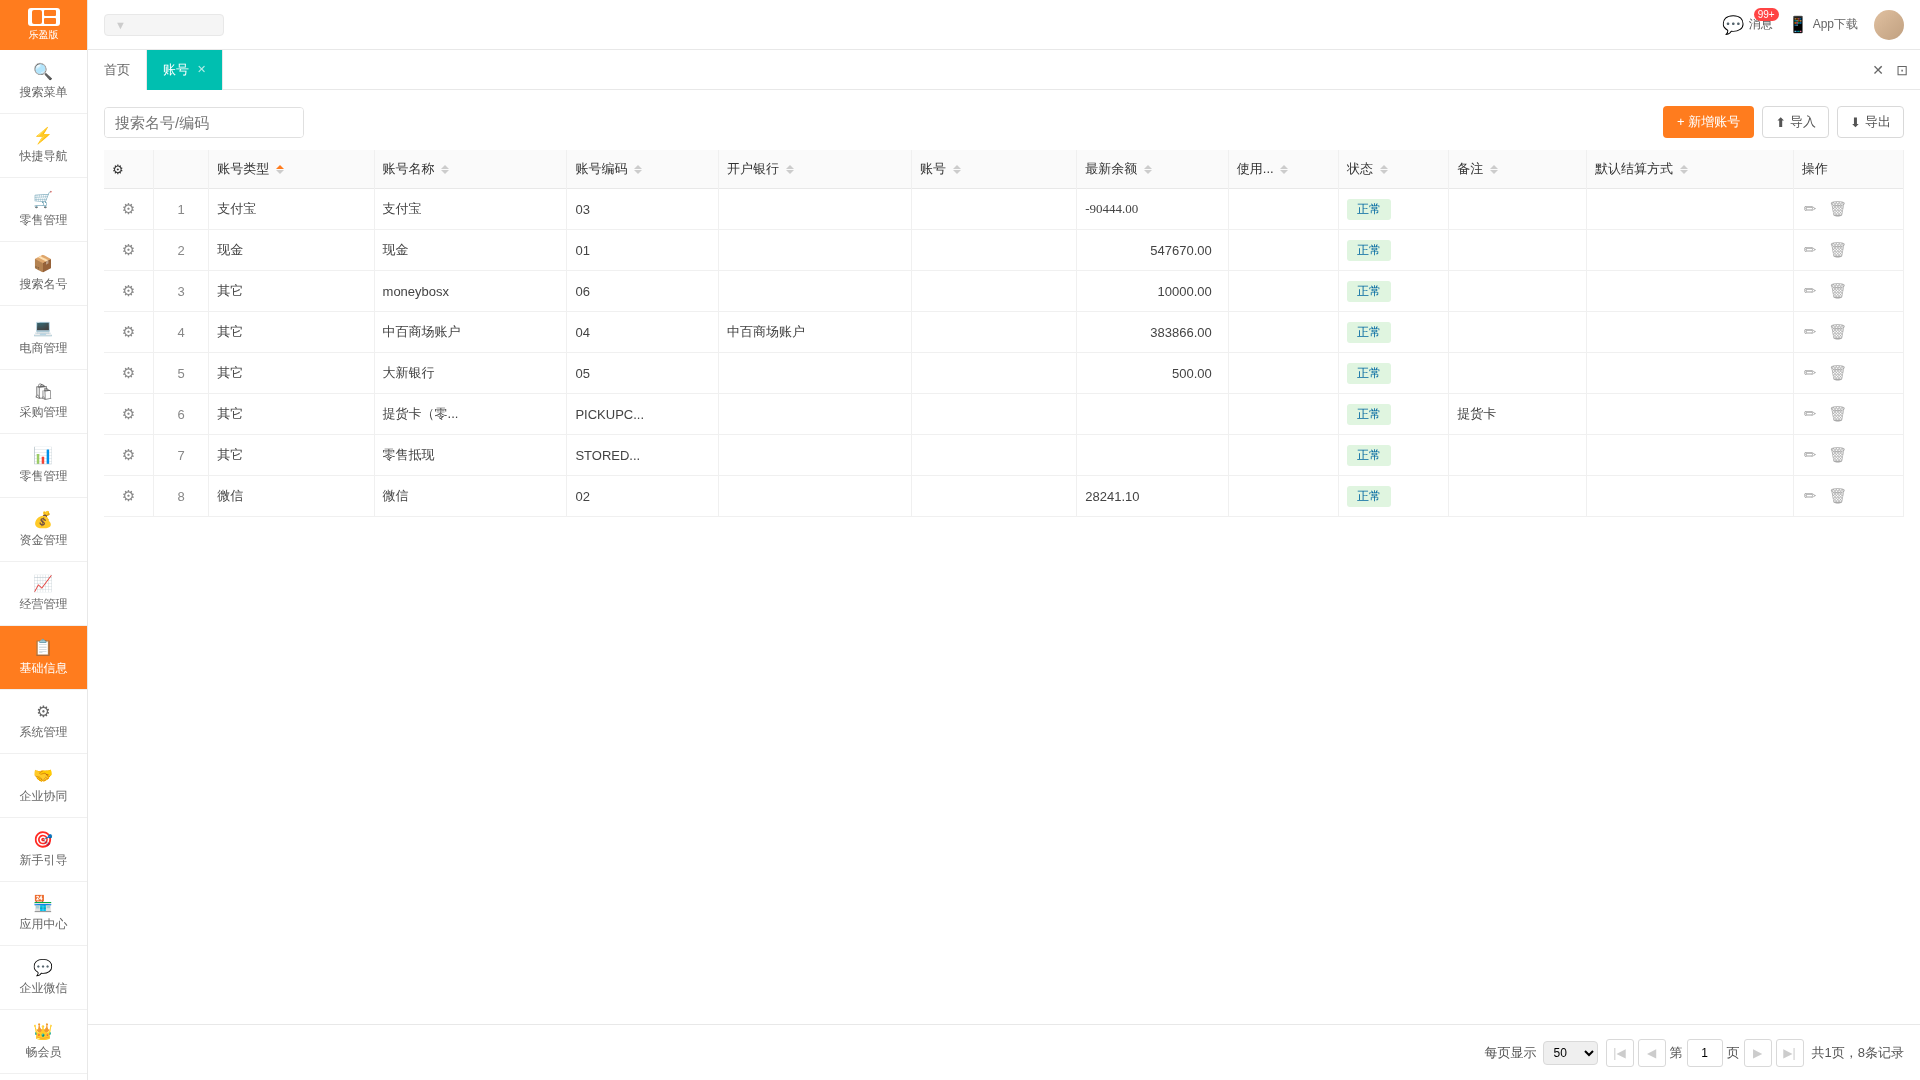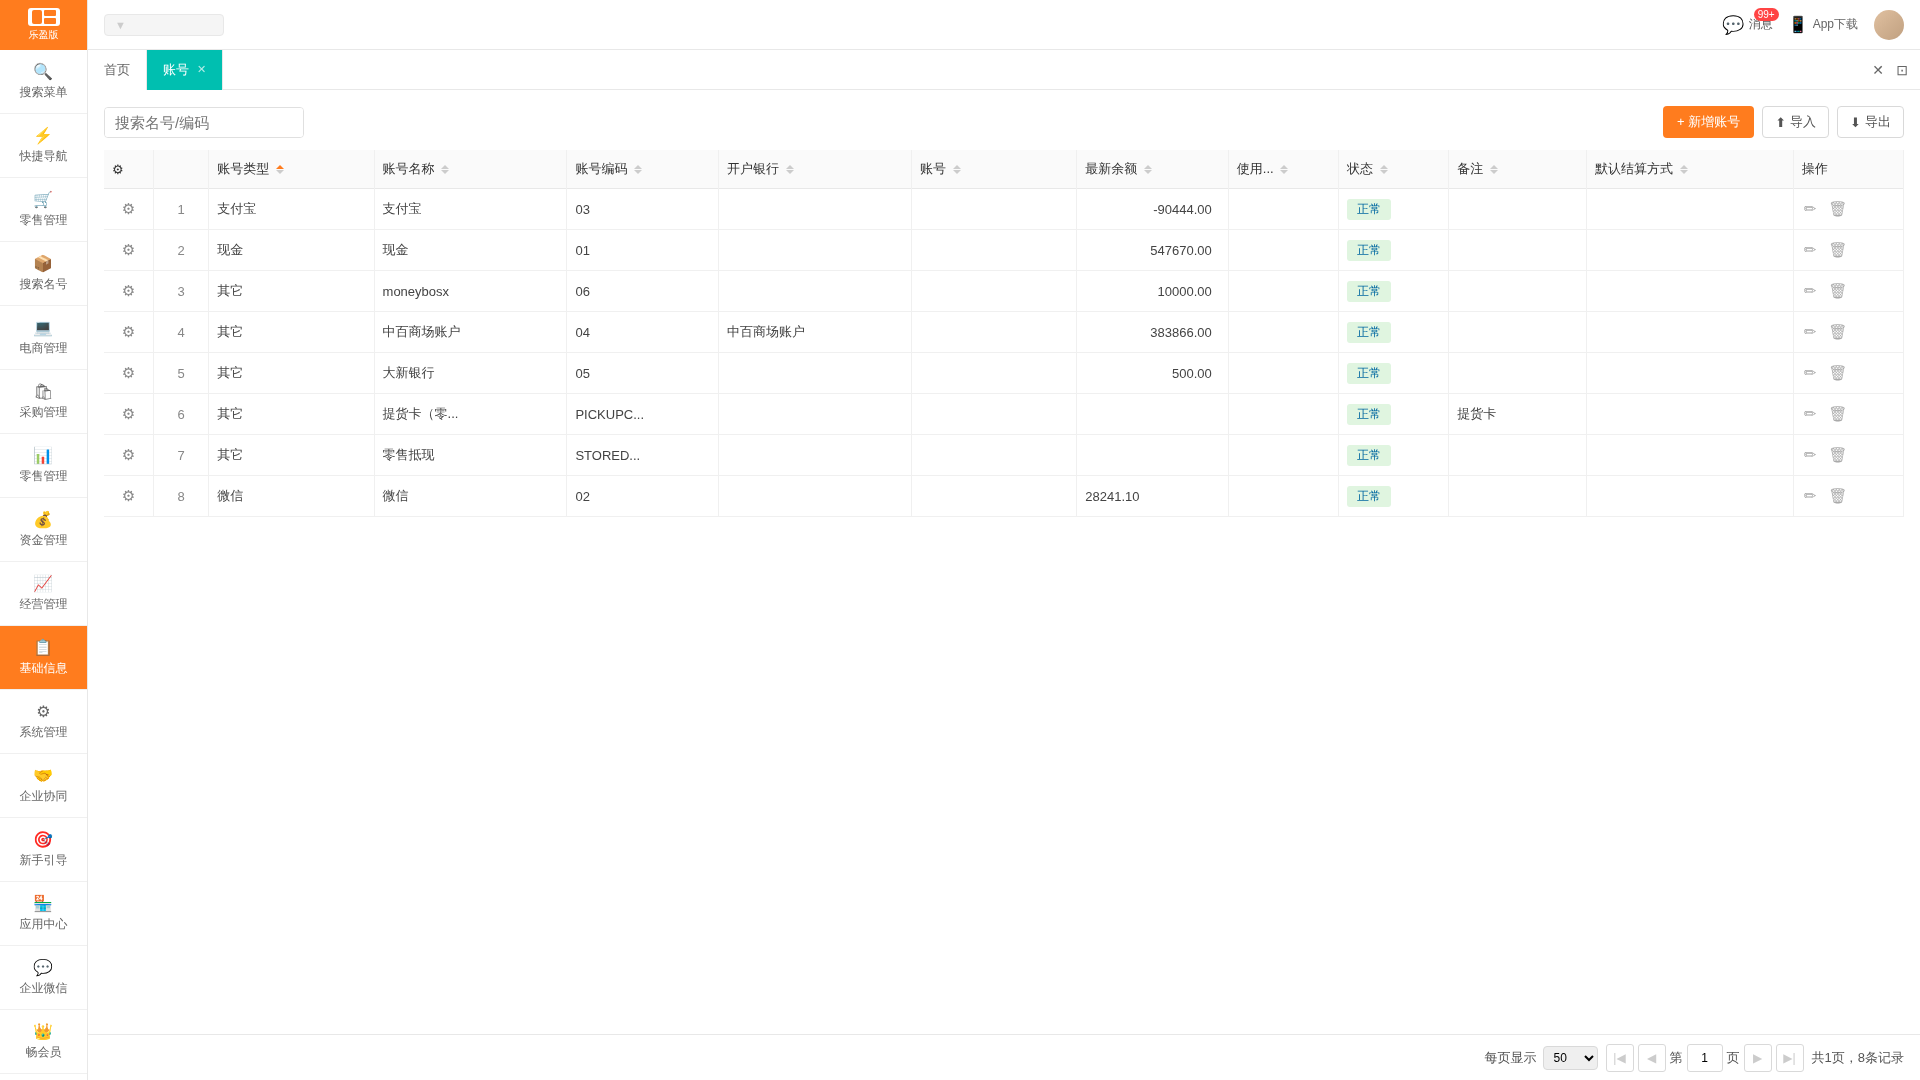--- a/index.html
+++ b/index.html
@@ -330,21 +330,21 @@
       cursor: pointer;
       color: #aaa;
       font-size: 15px;
       background: none;
       border: none;
       padding: 2px;
     }
 
     
     .footer {
-      height: 46px;
+      height: 56px;
       background: #fff;
       border-top: 1px solid #e8e8e8;
       display: flex;
       align-items: center;
       justify-content: flex-end;
       padding: 7px 16px;
       gap: 8px;
       flex-shrink: 0;
       font-size: 13px;
       color: #555;
@@ -634,21 +634,21 @@
       </thead>
       <tbody id="table-body">
       <tr>
       <td class="gear-cell"><span class="gear-icon-cell">⚙</span></td>
       <td class="num-cell">1</td>
       <td>支付宝</td>
       <td>支付宝</td>
       <td>03</td>
       <td></td>
       <td></td>
-      <td style="text-align:right;padding-right:16px;">-90444.00</td>
+      <td style="text-align:left;padding-right:16px;font-family:Liberation Serif, serif;">-90444.00</td>
       <td></td>
       <td><span class="status-badge">正常</span></td>
       <td></td>
       <td></td>
       <td>
         <div class="action-btns">
           <button class="action-btn" title="编辑">✏</button>
           <button class="action-btn" title="删除">🗑</button>
         </div>
       </td>

